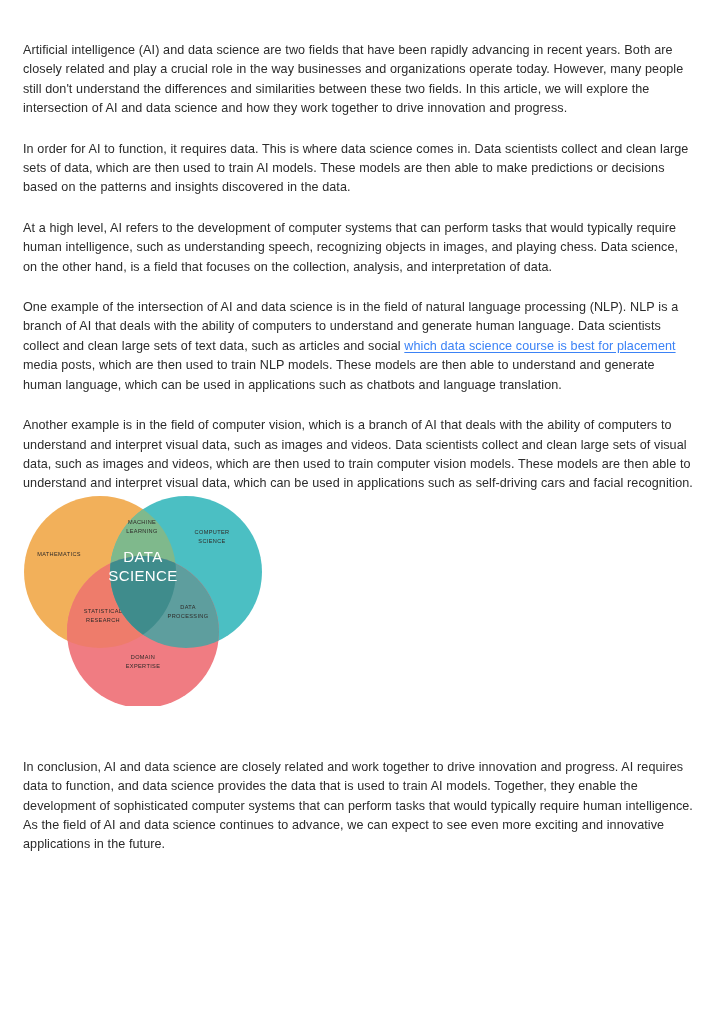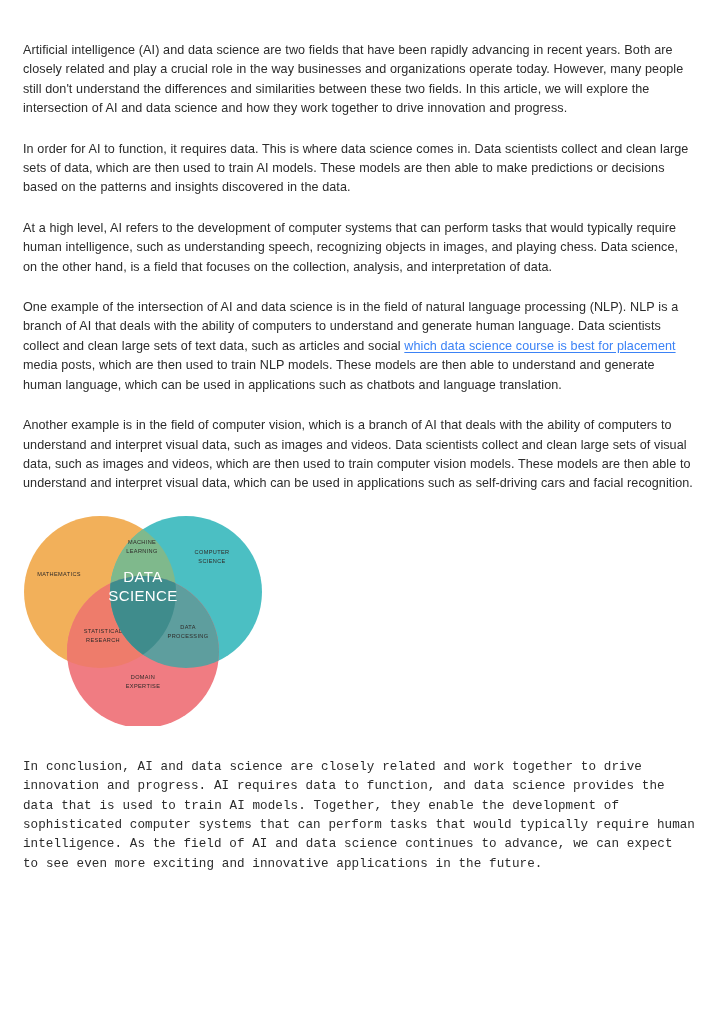--- a/index.html
+++ b/index.html
@@ -32,32 +32,32 @@
   }
   p.para {
     margin: 0 0 21px 0;
     font-size: 12.6px;
     line-height: 19.4px;
     color: #2b2b2b;
     text-align: left;
     letter-spacing: 0.005em;
     word-spacing: 0.01em;
   }
-  p.para:last-child { margin-bottom: 10px; font-family: Liberation Mono, monospace; }
+  p.para:last-child { margin-bottom: 10px; }
   a.inline-link {
     color: #3b82f6;
     text-decoration: underline;
     text-underline-offset: 2px;
   }
 
   
   .venn-wrap {
     position: absolute;
     left: 14px;
-    top: 502px;
+    top: 482px;
     width: 258px;
     height: 224px;
   }
   .venn-svg {
     display: block;
     width: 258px;
     height: 224px;
   }
   .venn-label {
     font-family: "Liberation Sans", sans-serif;

